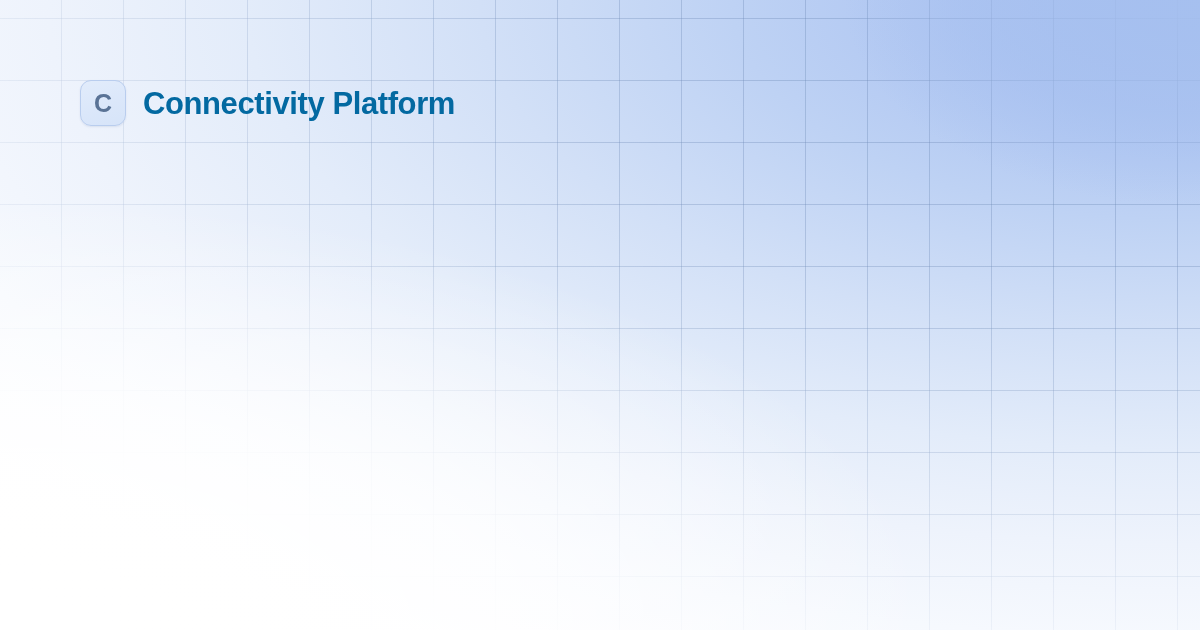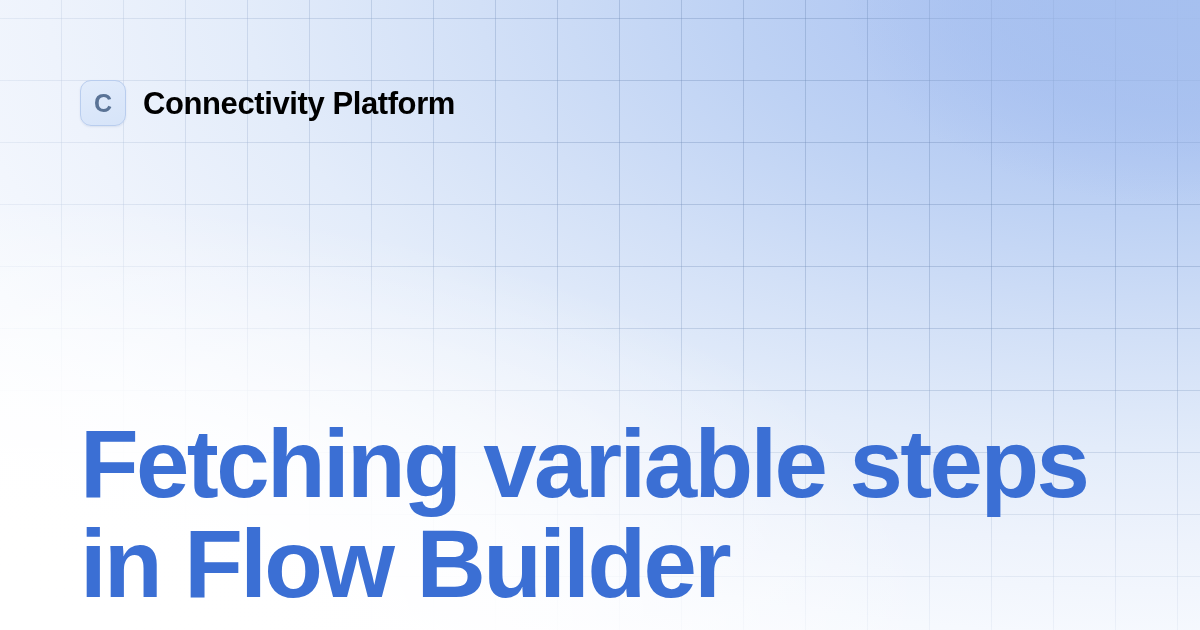--- a/index.html
+++ b/index.html
@@ -119,21 +119,21 @@
     font-weight: 700;
     color: #5a7396;
     line-height: 1;
     letter-spacing: 0px;
   }
 
   .brand-name {
     font-family: "Liberation Sans", sans-serif;
     font-size: 31px;
     font-weight: 700;
-    color: #000000;
+    color: #0369a1;
     letter-spacing: -0.4px;
     line-height: 1;
     white-space: nowrap;
   }
 
   
   .headline {
     position: absolute;
     left: 80px;
     top: 352px;
@@ -163,18 +163,14 @@
   <div class="bg-corner-wash"></div>
   <div class="bg-bloom"></div>
 
   <div class="brand">
     <div class="brand-badge">
       <span class="brand-badge-letter">C</span>
     </div>
     <div class="brand-name">Connectivity Platform</div>
   </div>
 
-  <h1 class="headline">
-    <span class="headline-line">Fetching variable steps</span>
-    <span class="headline-line">in Flow Builder</span>
-  </h1>
 
 </div>
 
 </body></html>

